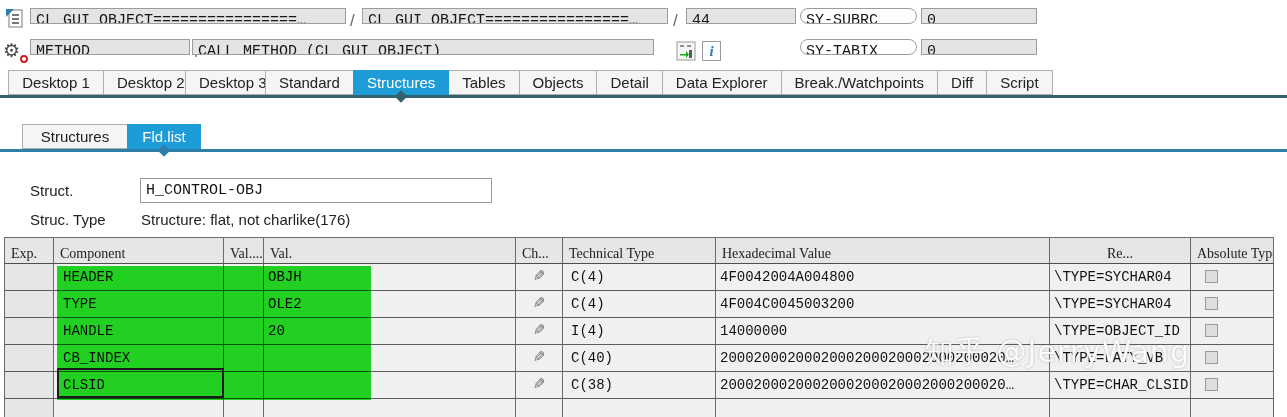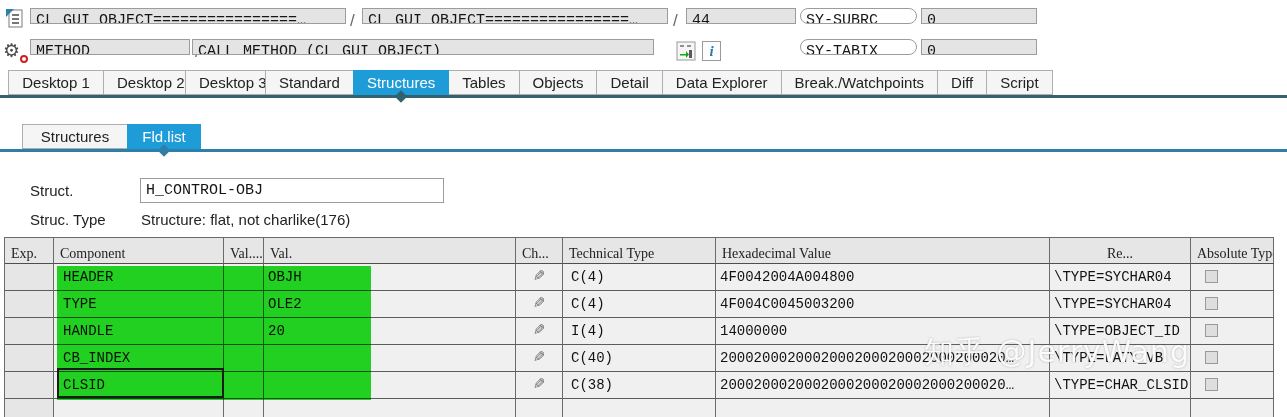--- a/index.html
+++ b/index.html
@@ -124,21 +124,21 @@
   </div>
   <div class="hline main"></div>
 
   <div class="tabs" style="left:22px;top:124px">
     <div class="tab" style="width:106px;text-align:center">Structures</div>
     <div class="tab active subA" style="width:74px;text-align:center">Fld.list</div>
   </div>
   <div class="hline sub"></div>
 
   <div class="lbl" style="left:30px;top:182px">Struct.</div>
-  <div class="inp" style="left:140px;top:178px;width:304px">H_CONTROL-OBJ</div>
+  <div class="inp" style="left:140px;top:178px;width:352px">H_CONTROL-OBJ</div>
   <div class="lbl" style="left:30px;top:211px">Struc. Type</div>
   <div class="lbl" style="left:141px;top:211px">Structure: flat, not charlike(176)</div>
 
   <div class="grid">
     <div class="trow thead">
       <div class="td">Exp.</div>
       <div class="td">Component</div>
       <div class="td">Val....</div>
       <div class="td">Val.</div>
       <div class="td">Ch...</div>

